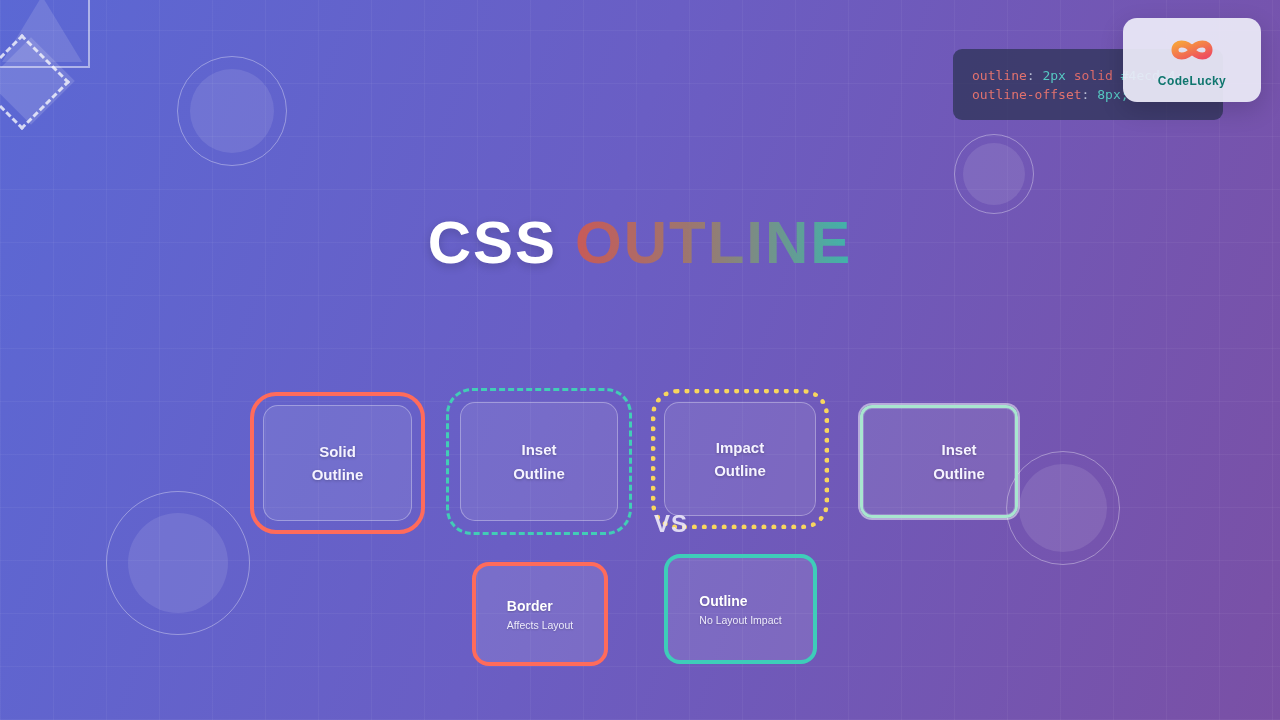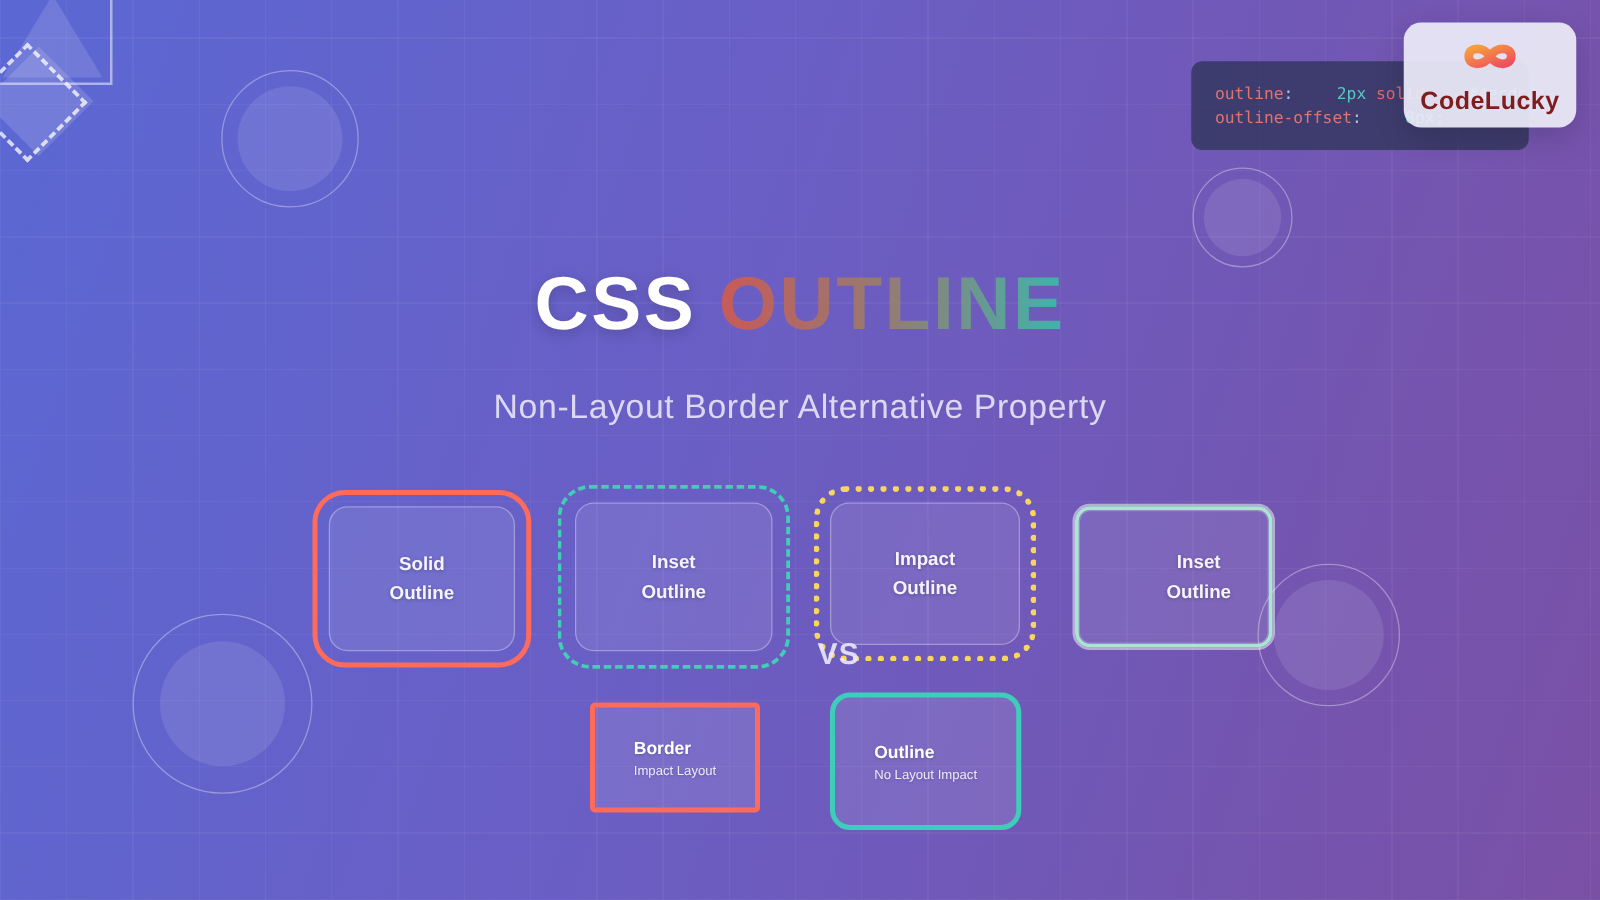--- a/index.html
+++ b/index.html
@@ -106,57 +106,57 @@
     margin-left: 28px;
   }
 
   
   .compare-card {
     position: absolute;
     background: rgba(255,255,255,0.10);
     display: flex; flex-direction: column; justify-content: center; align-items: center;
     color: #ffffff; text-shadow: 0 1px 2px rgba(0,0,0,0.2);
   }
-  .card-border  { left: 472px; top: 562px; width: 136px; height: 88px;
-                  border: 4px solid #ff6b5b; border-radius: 4px; }
+  .card-border  { left: 472px; top: 562px; width: 136px; height: 104px;
+                  border: 4px solid #ff6b5b; border-radius: 17px; }
   .card-outline { left: 664px; top: 554px; width: 153px; height: 110px;
                   border: 4px solid #3ecdb9; border-radius: 16px; }
   .compare-text { text-align: left; }
   .compare-title { font-size: 14px; font-weight: 700; }
   .compare-sub { font-size: 10.5px; font-weight: 400; margin-top: 5px; color: #eceafb; }
 
   
   .code-panel {
     position: absolute; left: 953px; top: 49px; width: 270px; height: 71px;
     background: rgba(48,53,90,0.78);
     border-radius: 9px;
     padding: 17px 0 0 19px;
     z-index: 5;
   }
   .code-line {
     font-family: "DejaVu Sans Mono", "Liberation Mono", monospace;
     font-size: 13px; line-height: 19px; white-space: pre;
   }
   .tok-property { color: #e2726e; }
   .tok-punct    { color: #b8bdd4; }
-  .tok-value    { color: #56c8c2; margin-left: 27px; }
+  .tok-value    { color: #56c8c2; }
   .tok-keyword  { color: #d96a6a; }
 
   
   .brand-card {
     position: absolute; left: 1123px; top: 18px; width: 138px; height: 84px;
     background: rgba(236,235,248,0.93);
     border-radius: 14px;
     box-shadow: 0 8px 24px rgba(0,0,0,0.16);
     display: flex; flex-direction: column; justify-content: center; align-items: center;
     gap: 3px; z-index: 6;
   }
   .brand-name {
-    font-size: 20px; font-weight: 700; letter-spacing: 0.4px;
-    color: #7f1d1d;
+    font-size: 12px; font-weight: 700; letter-spacing: 0.4px;
+    color: #0f766e;
   }
 </style>
 </head>
 <body>
 
 <div class="canvas">
 
   <div class="grid-overlay"></div>
   <div class="deco square-outline"></div>
   <div class="deco triangle"></div>
@@ -168,21 +168,20 @@
   <div class="deco dot-fill c2-fill"></div>
   <div class="deco ring c3-ring"></div>
   <div class="deco dot-fill c3-fill"></div>
   <div class="deco ring c4-ring"></div>
   <div class="deco dot-fill c4-fill"></div>
 
   <div class="title-row">
     <span class="title-primary">CSS</span>
     <span class="title-accent">OUTLINE</span>
   </div>
-  <div class="subtitle">Non-Layout Border Alternative Property</div>
 
   <div class="outline-box box-solid">
     <div class="inner-card">
       <span>Solid</span>
       <span>Outline</span>
     </div>
   </div>
 
   <div class="outline-box box-dashed">
     <div class="inner-card">
@@ -203,21 +202,21 @@
       <span>Inset</span>
       <span>Outline</span>
     </div>
   </div>
 
   <div class="vs-label">VS</div>
 
   <div class="compare-card card-border">
     <div class="compare-text">
       <div class="compare-title">Border</div>
-      <div class="compare-sub">Impact Layout</div>
+      <div class="compare-sub">Affects Layout</div>
     </div>
   </div>
 
   <div class="compare-card card-outline">
     <div class="compare-text">
       <div class="compare-title">Outline</div>
       <div class="compare-sub">No Layout Impact</div>
     </div>
   </div>
 

